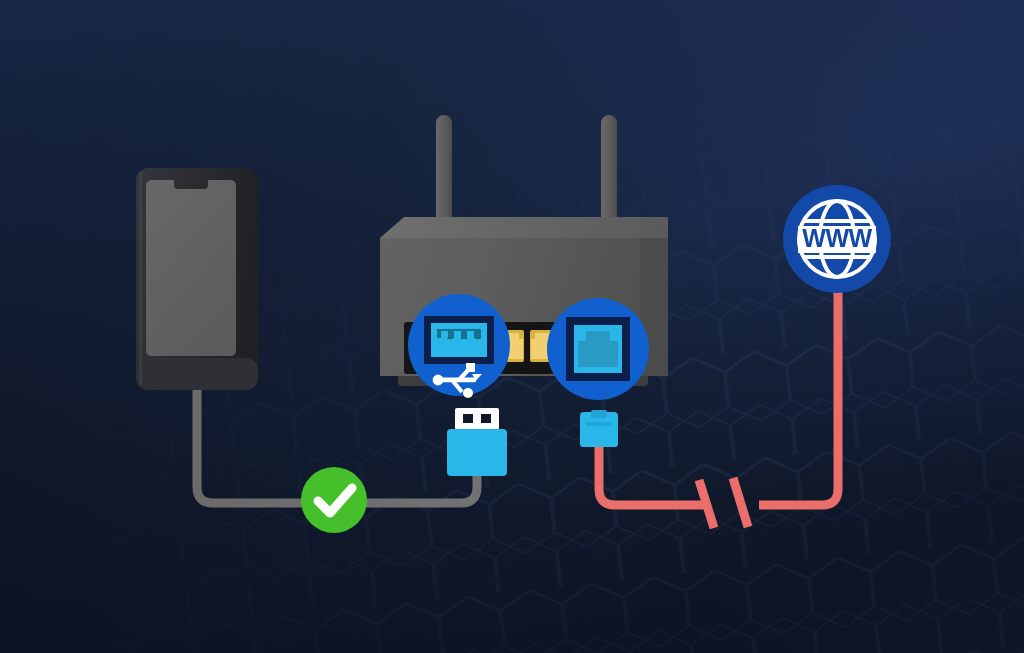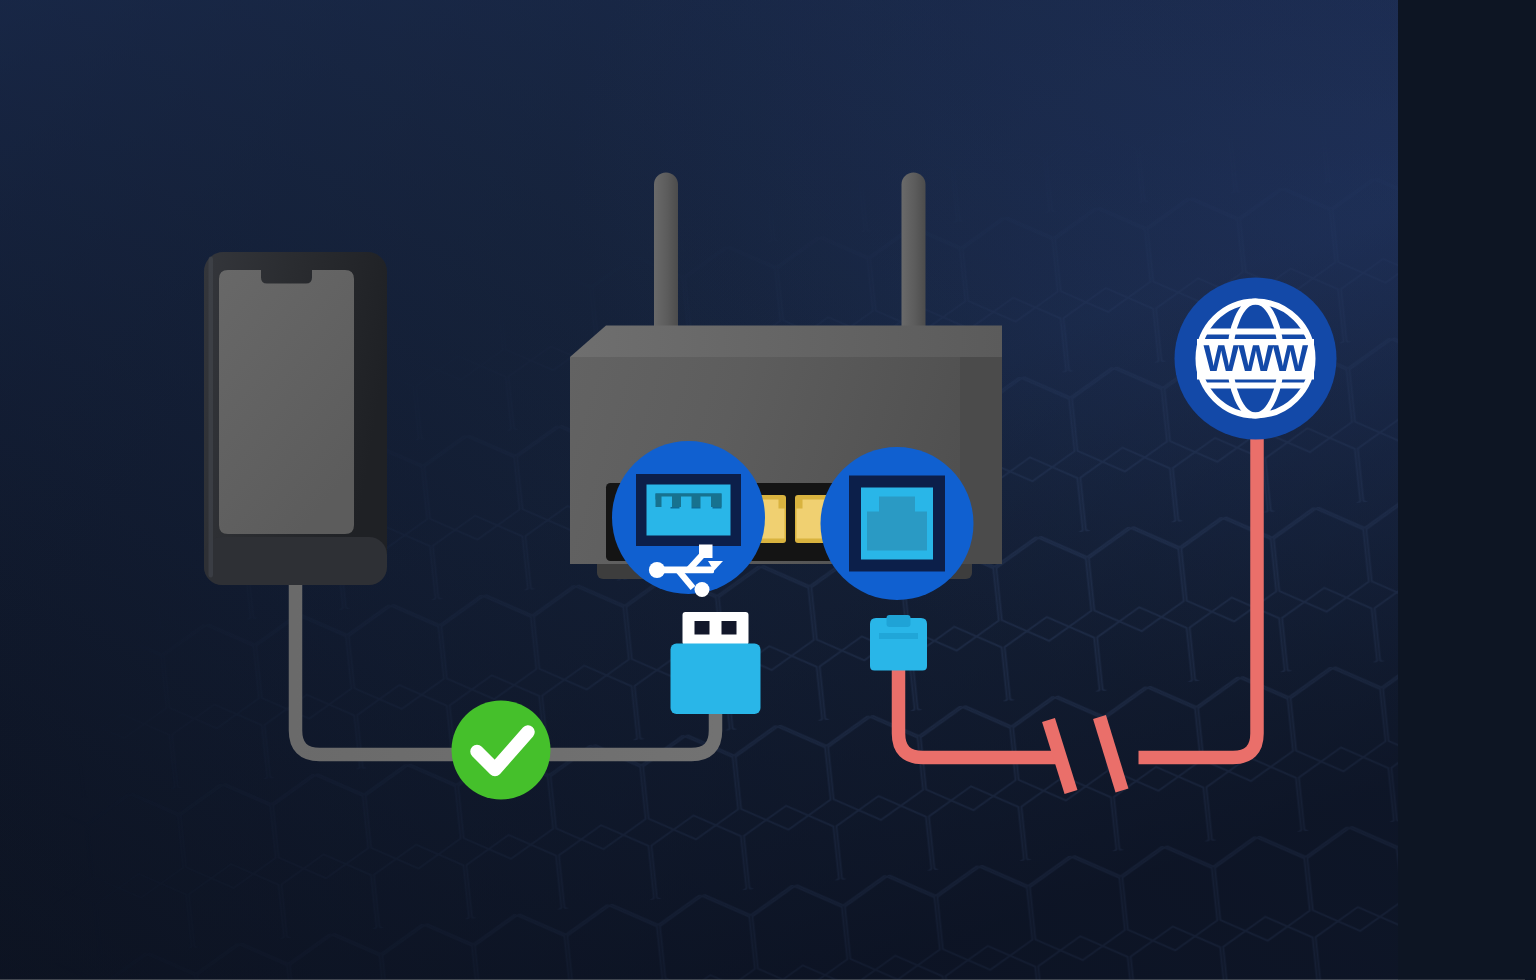--- a/index.html
+++ b/index.html
@@ -6,24 +6,24 @@
   html, body {
     margin: 0;
     padding: 0;
     background: #0d1523;
   }
   body {
     font-family: "Liberation Sans", sans-serif;
   }
   #scene {
     position: relative;
-    width: 932px;
+    width: 1024px;
     height: 653px;
     overflow: hidden;
-    background: #a3a3a3;
+    background: #ec4899;
   }
   #scene svg.layer {
     position: absolute;
     left: 0;
     top: 0;
     width: 1024px;
     height: 653px;
     display: block;
   }
   .www-text {

